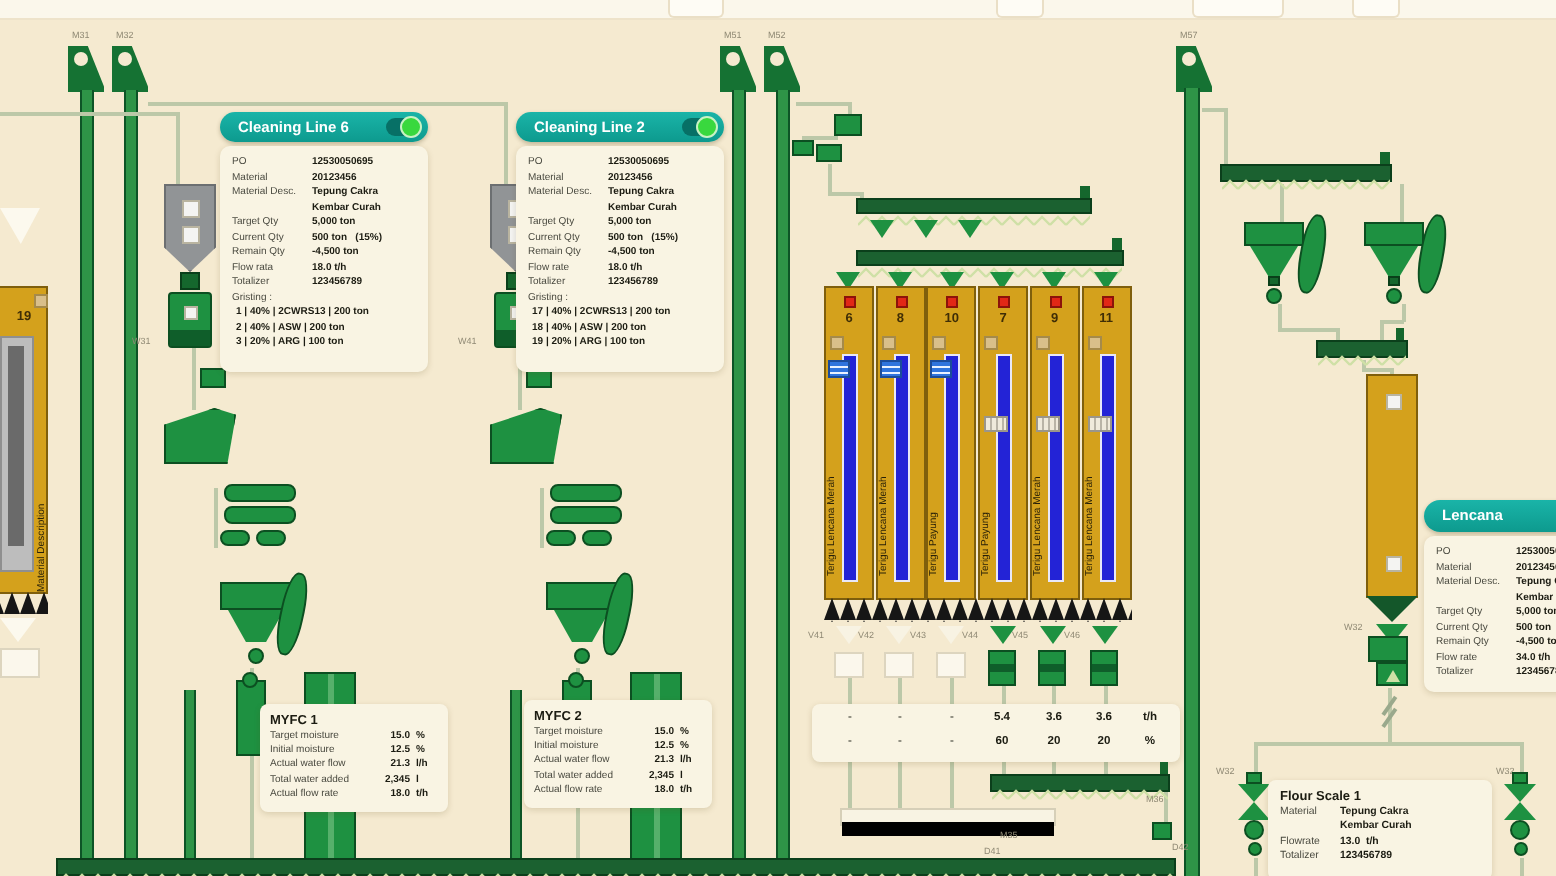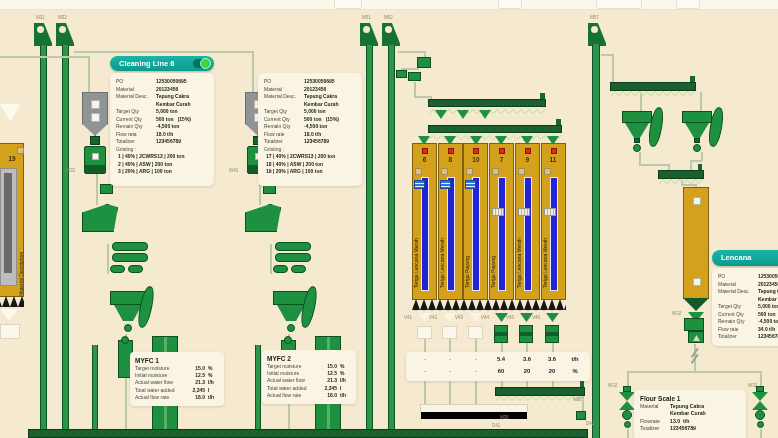--- a/index.html
+++ b/index.html
@@ -436,20 +436,26 @@
     <div class="prow">
         <span class="l">Totalizer</span>
         <span class="v">123456789</span>
       </div>
     <div>Gristing :</div>
     <div class="gr">1 | 40% | 2CWRS13 | 200 ton</div>
     <div class="gr">2 | 40% | ASW | 200 ton</div>
     <div class="gr">3 | 20% | ARG | 100 ton</div>
   </div>
 
+  <div class="phead" style="left:258px;top:56px;width:104px;height:15px">
+    <span>Cleaning Line 2</span>
+    <div class="tg" style="right:5px;top:3px;width:16px;height:9px">
+        <div class="knob"></div>
+      </div>
+  </div>
   <div class="pbody" style="left:258px;top:73px;width:104px;height:113px">
     <div class="prow">
         <span class="l">PO</span>
         <span class="v">12530050695</span>
       </div>
     <div class="prow">
         <span class="l">Material</span>
         <span class="v">20123456</span>
       </div>
     <div class="prow">

